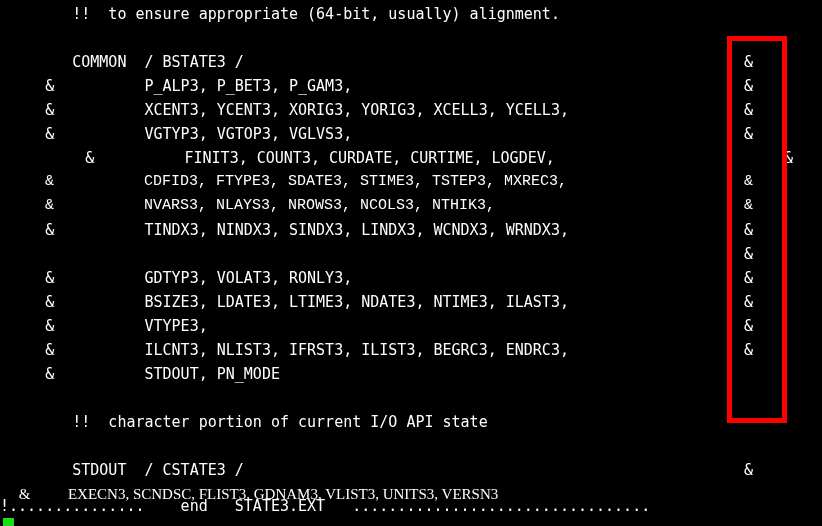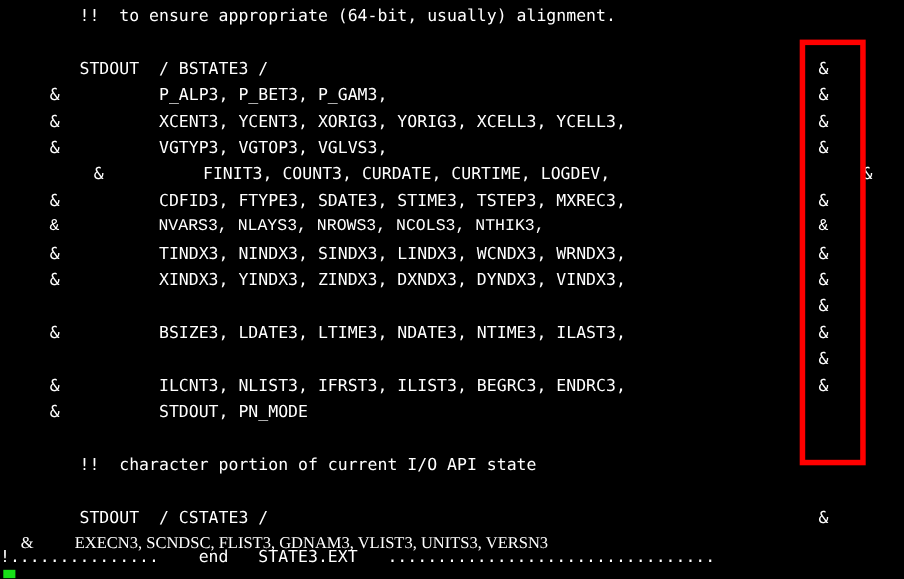--- a/index.html
+++ b/index.html
@@ -78,32 +78,32 @@
   }
 </style>
 </head>
 <body>
 
 <div id="screen">
 
   <div id="code-area">
       <div class="code-line" style="top: 2px;"><span class="line-body">        !!  to ensure appropriate (64-bit, usually) alignment.</span></div>
       <div class="code-line" style="top: 26px;"><span class="line-body"></span></div>
-      <div class="code-line" style="top: 50px;"><span class="line-body">        STDOUT  / BSTATE3 /</span><span class="cont-amp">&amp;</span></div>
+      <div class="code-line" style="top: 50px;"><span class="line-body">        COMMON  / BSTATE3 /</span><span class="cont-amp">&amp;</span></div>
       <div class="code-line" style="top: 74px;"><span class="line-body">     &amp;          P_ALP3, P_BET3, P_GAM3,</span><span class="cont-amp">&amp;</span></div>
       <div class="code-line" style="top: 98px;"><span class="line-body">     &amp;          XCENT3, YCENT3, XORIG3, YORIG3, XCELL3, YCELL3,</span><span class="cont-amp">&amp;</span></div>
       <div class="code-line" style="top: 122px; padding-left: 23px;"><span class="line-body">     &amp;          VGTYP3, VGTOP3, VGLVS3,</span><span class="cont-amp">&amp;</span></div>
       <div class="code-line" style="top: 146px; margin-left: 40px;"><span class="line-body">     &amp;          FINIT3, COUNT3, CURDATE, CURTIME, LOGDEV,</span><span class="cont-amp">&amp;</span></div>
-      <div class="code-line" style="top: 170px;"><span class="line-body">     &amp;          CDFID3, FTYPE3, SDATE3, STIME3, TSTEP3, MXREC3,</span><span class="cont-amp">&amp;</span></div>
+      <div class="code-line" style="top: 170px; font-family: Liberation Mono, monospace;"><span class="line-body">     &amp;          CDFID3, FTYPE3, SDATE3, STIME3, TSTEP3, MXREC3,</span><span class="cont-amp">&amp;</span></div>
       <div class="code-line" style="top: 194px; font-family: Liberation Mono, monospace;"><span class="line-body">     &amp;          NVARS3, NLAYS3, NROWS3, NCOLS3, NTHIK3,</span><span class="cont-amp">&amp;</span></div>
       <div class="code-line" style="top: 218px; text-align: right;"><span class="line-body">     &amp;          TINDX3, NINDX3, SINDX3, LINDX3, WCNDX3, WRNDX3,</span><span class="cont-amp">&amp;</span></div>
-      <div class="code-line" style="top: 242px;"><span class="line-body">     &amp;          XINDX3, YINDX3, ZINDX3, DXNDX3, DYNDX3, VINDX3,</span><span class="cont-amp">&amp;</span></div>
-      <div class="code-line" style="top: 266px;"><span class="cont-amp">&amp;</span></div>
+      <div class="code-line" style="top: 242px;"><span class="cont-amp">&amp;</span></div>
+      <div class="code-line" style="top: 266px;"><span class="line-body">     &amp;          GDTYP3, VOLAT3, RONLY3,</span><span class="cont-amp">&amp;</span></div>
       <div class="code-line" style="top: 290px;"><span class="line-body">     &amp;          BSIZE3, LDATE3, LTIME3, NDATE3, NTIME3, ILAST3,</span><span class="cont-amp">&amp;</span></div>
-      <div class="code-line" style="top: 314px;"><span class="cont-amp">&amp;</span></div>
+      <div class="code-line" style="top: 314px;"><span class="line-body">     &amp;          VTYPE3,</span><span class="cont-amp">&amp;</span></div>
       <div class="code-line" style="top: 338px;"><span class="line-body">     &amp;          ILCNT3, NLIST3, IFRST3, ILIST3, BEGRC3, ENDRC3,</span><span class="cont-amp">&amp;</span></div>
       <div class="code-line" style="top: 362px;"><span class="line-body">     &amp;          STDOUT, PN_MODE</span></div>
       <div class="code-line" style="top: 386px;"><span class="line-body"></span></div>
       <div class="code-line" style="top: 410px; text-align: center;"><span class="line-body">        !!  character portion of current I/O API state</span></div>
       <div class="code-line" style="top: 434px;"><span class="line-body"></span></div>
       <div class="code-line" style="top: 458px;"><span class="line-body">        STDOUT  / CSTATE3 /</span><span class="cont-amp">&amp;</span></div>
       <div class="code-line" style="top: 482px; font-family: Liberation Serif, serif;"><span class="line-body">     &amp;          EXECN3, SCNDSC, FLIST3, GDNAM3, VLIST3, UNITS3, VERSN3</span></div>
       <div class="code-line" style="top: 506px;"><span class="line-body"></span></div>
     </div>
 

